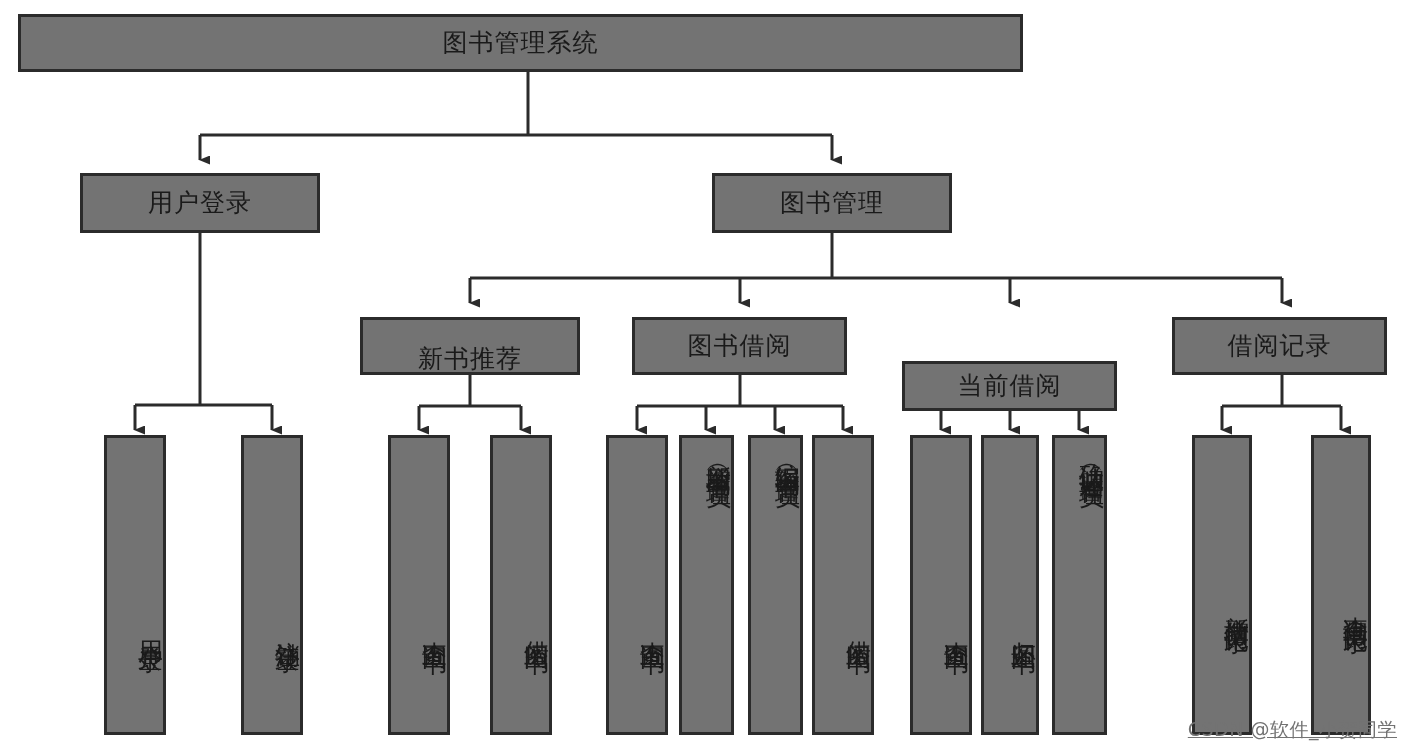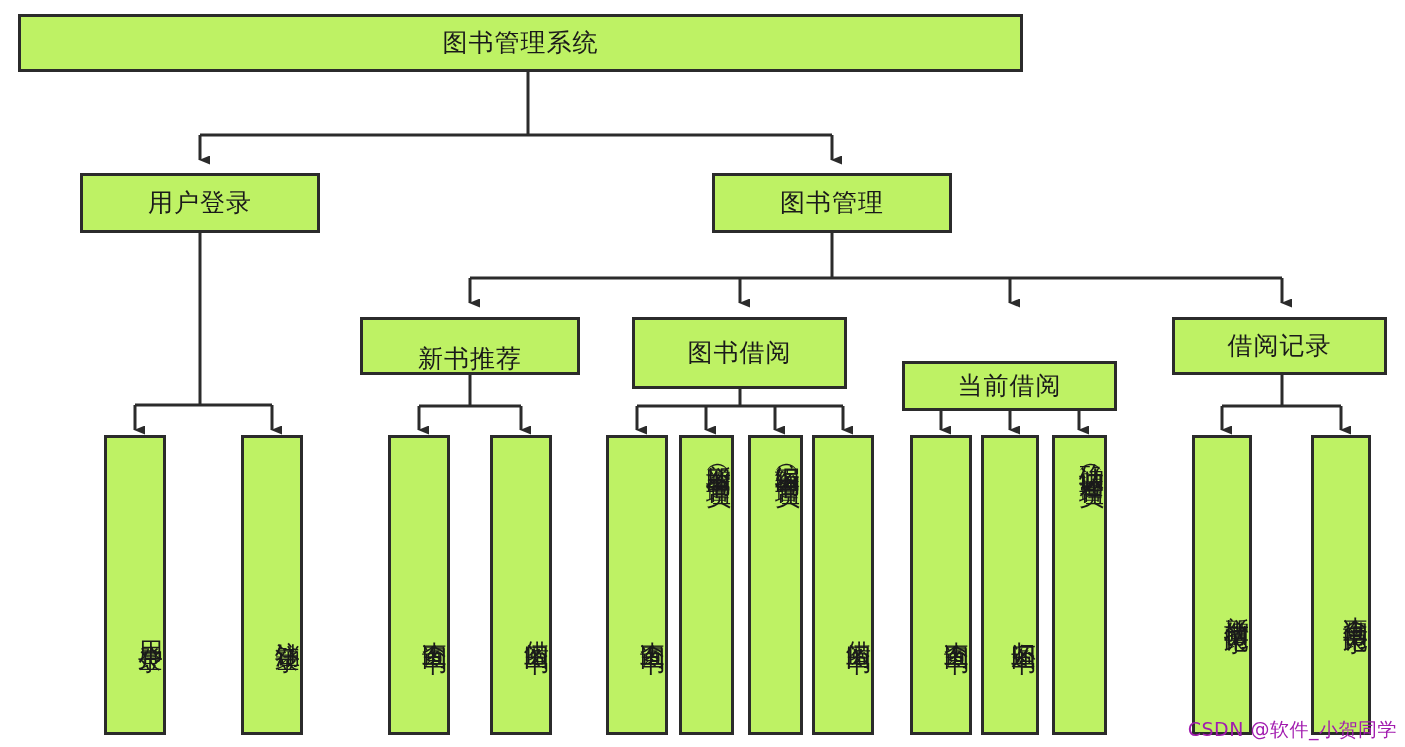--- a/index.html
+++ b/index.html
@@ -21,21 +21,21 @@
     position: absolute;
     left: 0;
     top: 0;
     width: 1405px;
     height: 747px;
     pointer-events: none;
   }
   .node {
     position: absolute;
     box-sizing: border-box;
-    background: #bef264;
+    background: #737373;
     border: 3px solid #2b2b2b;
     display: flex;
     align-items: center;
     justify-content: center;
     color: #1a1a1a;
   }
   .node.horiz {
     font-size: 25px;
     letter-spacing: 1px;
   }
@@ -56,23 +56,24 @@
   .node .lbl {
     display: block;
     line-height: 1.05;
     white-space: nowrap;
   }
   .watermark {
     position: absolute;
     right: 8px;
     bottom: 4px;
     font-size: 19px;
-    color: #a21caf;
+    color: #737373;
     letter-spacing: 0.5px;
     white-space: nowrap;
+    text-decoration: underline;
   }
 </style>
 </head>
 <body>
 
 <div id="canvas">
 
   <svg class="edges" viewBox="0 0 1405 747" xmlns="http://www.w3.org/2000/svg">
     <defs>
       <marker id="arrow" markerWidth="9" markerHeight="11" refX="4.5" refY="10" orient="auto" markerUnits="userSpaceOnUse">
@@ -130,21 +131,21 @@
   <div class="node horiz" style="left:80px; top:173px; width:240px; height:60px;">
     <span class="lbl">用户登录</span>
   </div>
   <div class="node horiz" style="left:712px; top:173px; width:240px; height:60px;">
     <span class="lbl">图书管理</span>
   </div>
 
   <div class="node horiz" style="left:360px; top:317px; width:220px; height:58px;align-items:flex-end;">
     <span class="lbl">新书推荐</span>
   </div>
-  <div class="node horiz" style="left:632px; top:317px; width:215px; height:72px;">
+  <div class="node horiz" style="left:632px; top:317px; width:215px; height:58px;">
     <span class="lbl">图书借阅</span>
   </div>
   <div class="node horiz" style="left:902px; top:317px; width:215px; height:50px;margin-top:44px;">
     <span class="lbl">当前借阅</span>
   </div>
   <div class="node horiz" style="left:1172px; top:317px; width:215px; height:58px;justify-content:center;">
     <span class="lbl">借阅记录</span>
   </div>
 
   <div class="node vert" style="left:104px; top:435px; width:62px; height:300px; padding-top:84px;">

